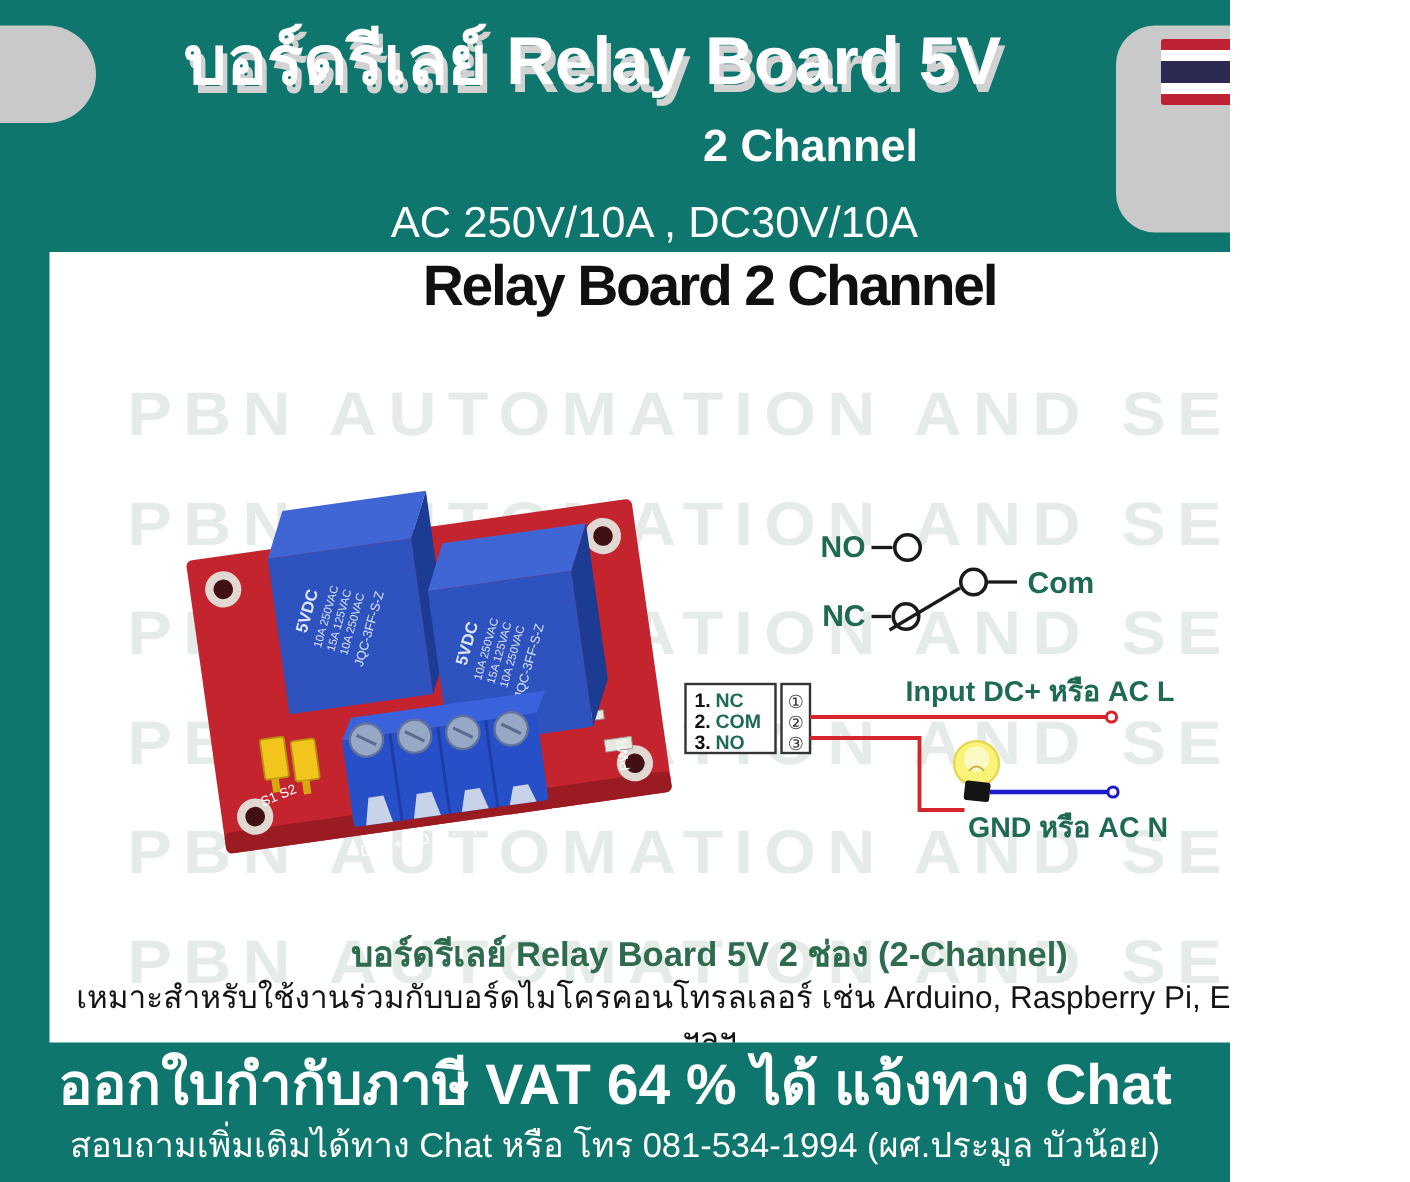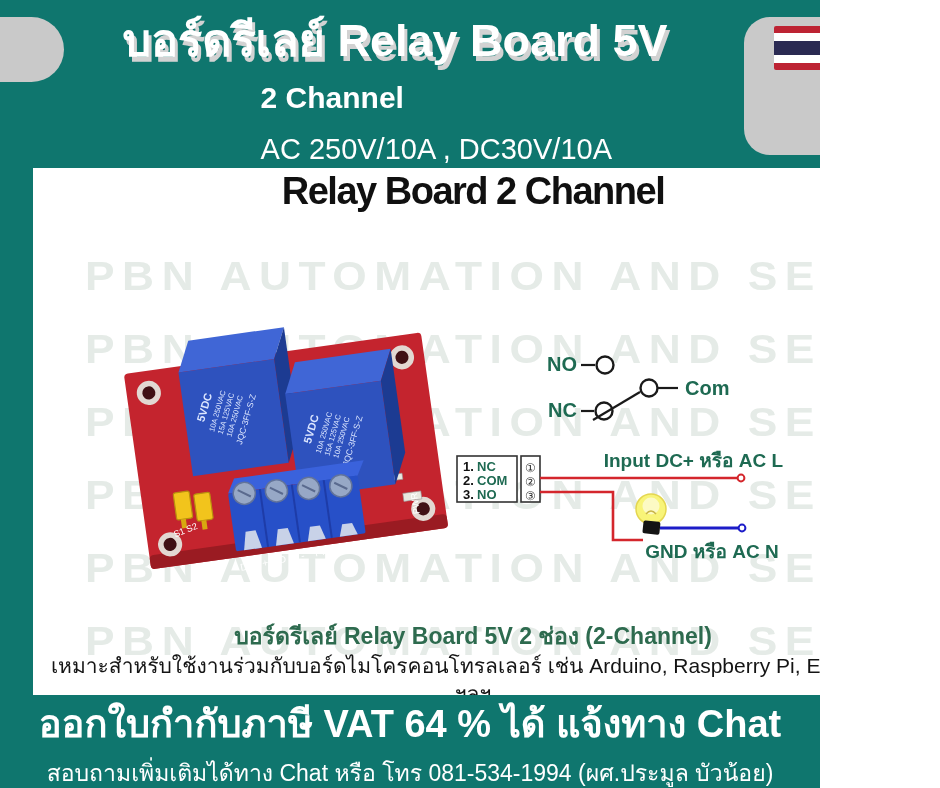--- a/index.html
+++ b/index.html
@@ -5,21 +5,21 @@
   html,body{margin:0;padding:0;}
   .stage{position:relative;width:820px;height:788px;overflow:hidden;
          background:#0f766e;font-family:"Liberation Sans",sans-serif;}
 
   
   .pill-left{position:absolute;left:-48px;top:17px;width:112px;height:65px;
              background:#C9C9C9;border-radius:33px;}
   .main-title{position:absolute;left:42px;top:12px;width:706px;text-align:center;
               font-size:45px;font-weight:800;color:#FFFFFF;line-height:1.3;
               text-shadow:3px 5px 0 #D2D2D2;white-space:nowrap;}
-  .header-sub{position:absolute;right:208px;top:82px;text-align:left;color:#FFFFFF;}
+  .header-sub{position:absolute;right:208px;top:82px;text-align:right;color:#FFFFFF;}
   .header-sub .channel{font-size:30px;font-weight:800;line-height:1.05;}
   .header-sub .spec{font-size:29px;font-weight:400;line-height:1.05;margin-top:20px;}
 
   
   .badge{position:absolute;left:744px;top:17px;width:193px;height:138px;
          background:#C9C9C9;border-radius:26px;}
   .flag{position:absolute;left:30px;top:9px;width:68px;height:44px;border-radius:2px;
         background:linear-gradient(#BD2333 0 16.6%,#FFFFFF 16.6% 33.3%,#2A2A52 33.3% 66.6%,
                    #FFFFFF 66.6% 83.3%,#BD2333 83.3% 100%);}
   .box-icon{position:absolute;left:106px;top:-4px;width:80px;height:80px;}
@@ -41,21 +41,21 @@
   .board-svg{position:absolute;left:68px;top:118px;z-index:1;}
   .diagram-svg{position:absolute;left:407px;top:162px;z-index:1;}
   .desc-title{position:absolute;left:0;right:0;top:454px;text-align:center;z-index:2;
               font-size:23px;font-weight:700;color:#2E6B4F;line-height:1.3;}
   .desc-text{position:absolute;left:0;right:0;top:484px;text-align:center;z-index:2;
              font-size:21px;font-weight:400;color:#141414;line-height:1.35;}
 
   
   .footer{position:absolute;left:0;right:0;top:701px;text-align:center;color:#FFFFFF;}
   .footer-line1{font-size:38px;font-weight:800;line-height:1.25;}
-  .footer-line2{font-size:23px;font-weight:400;margin-top:11px;line-height:1.2;}
+  .footer-line2{font-size:23px;font-weight:400;margin-top:1px;line-height:1.2;}
 
   svg text{font-family:"Liberation Sans",sans-serif;}
 </style>
 </head>
 <body>
 
 <div class="stage">
 
   <div class="pill-left"></div>
 

